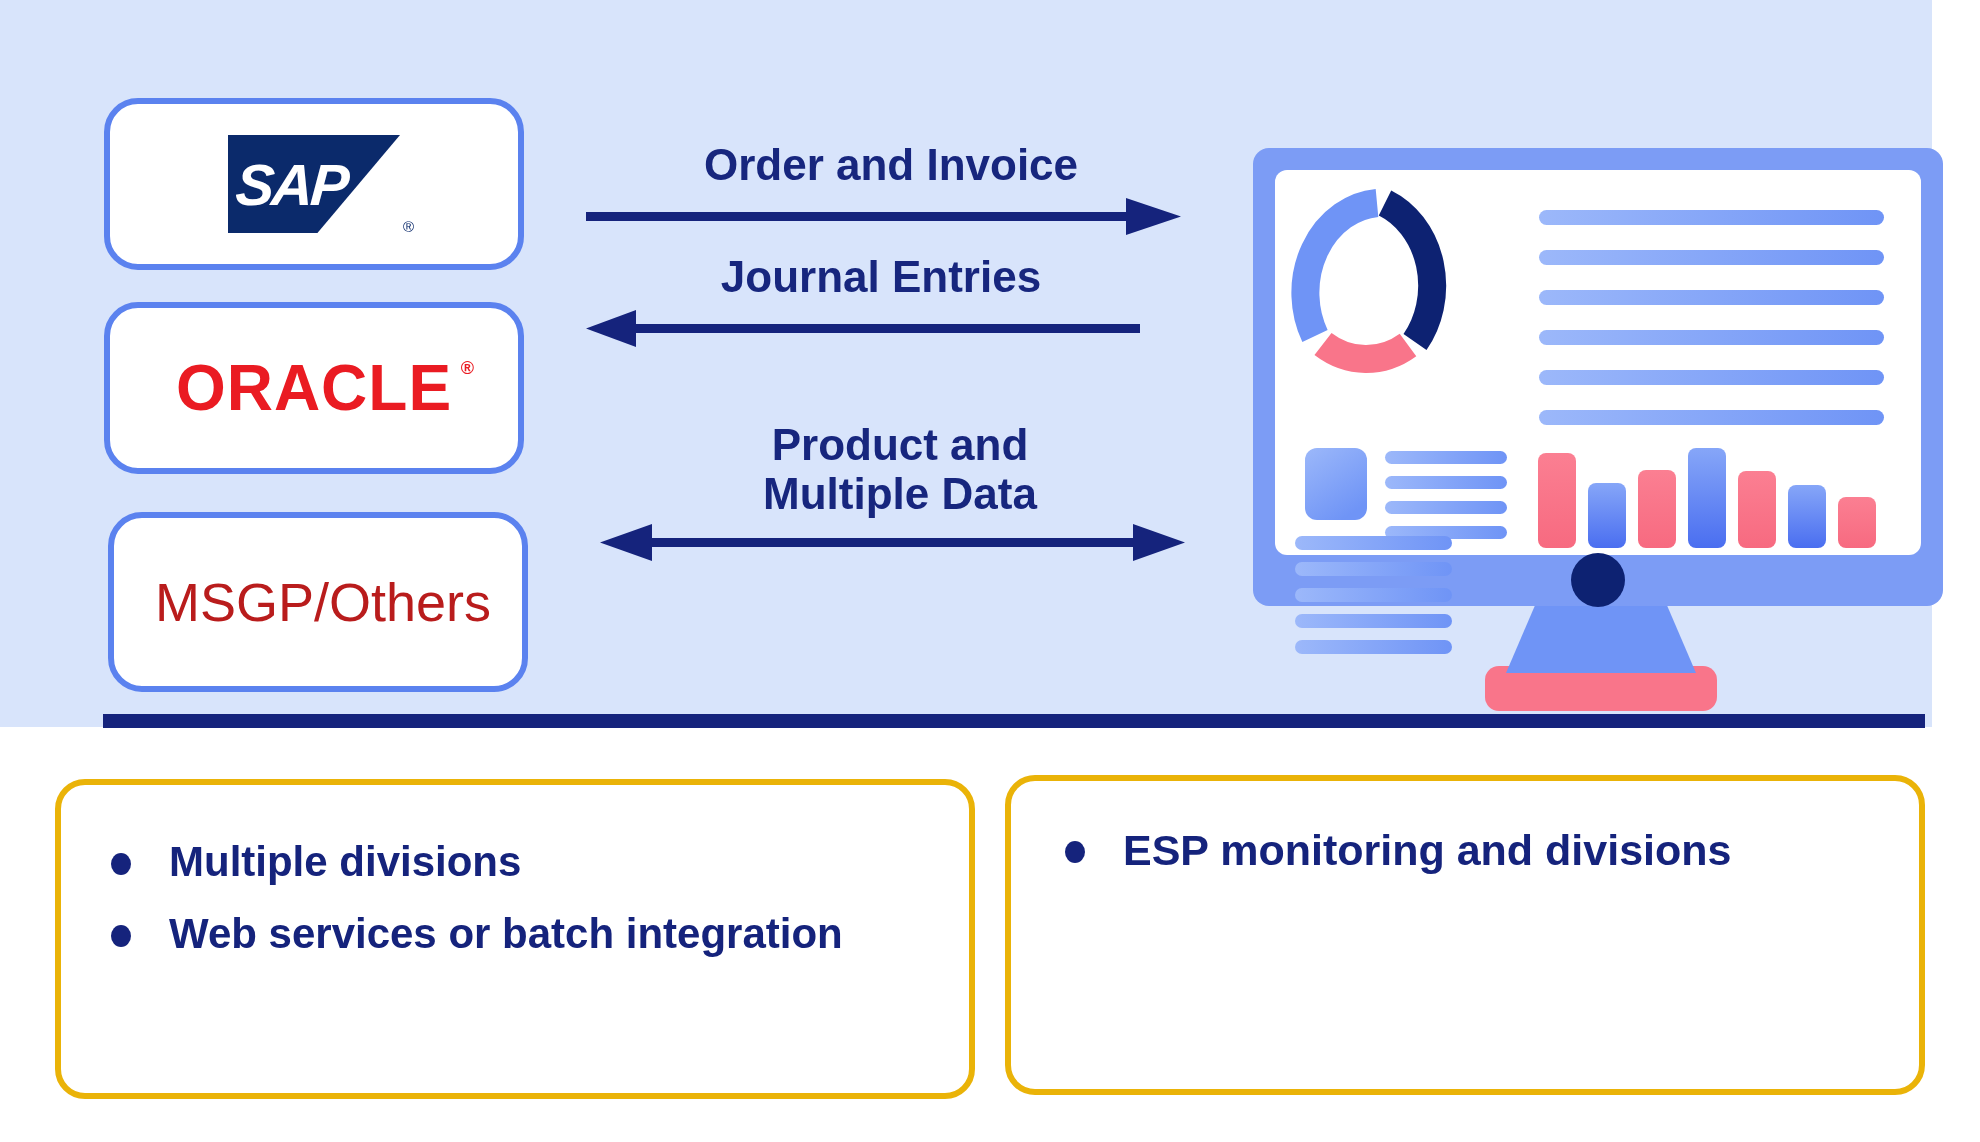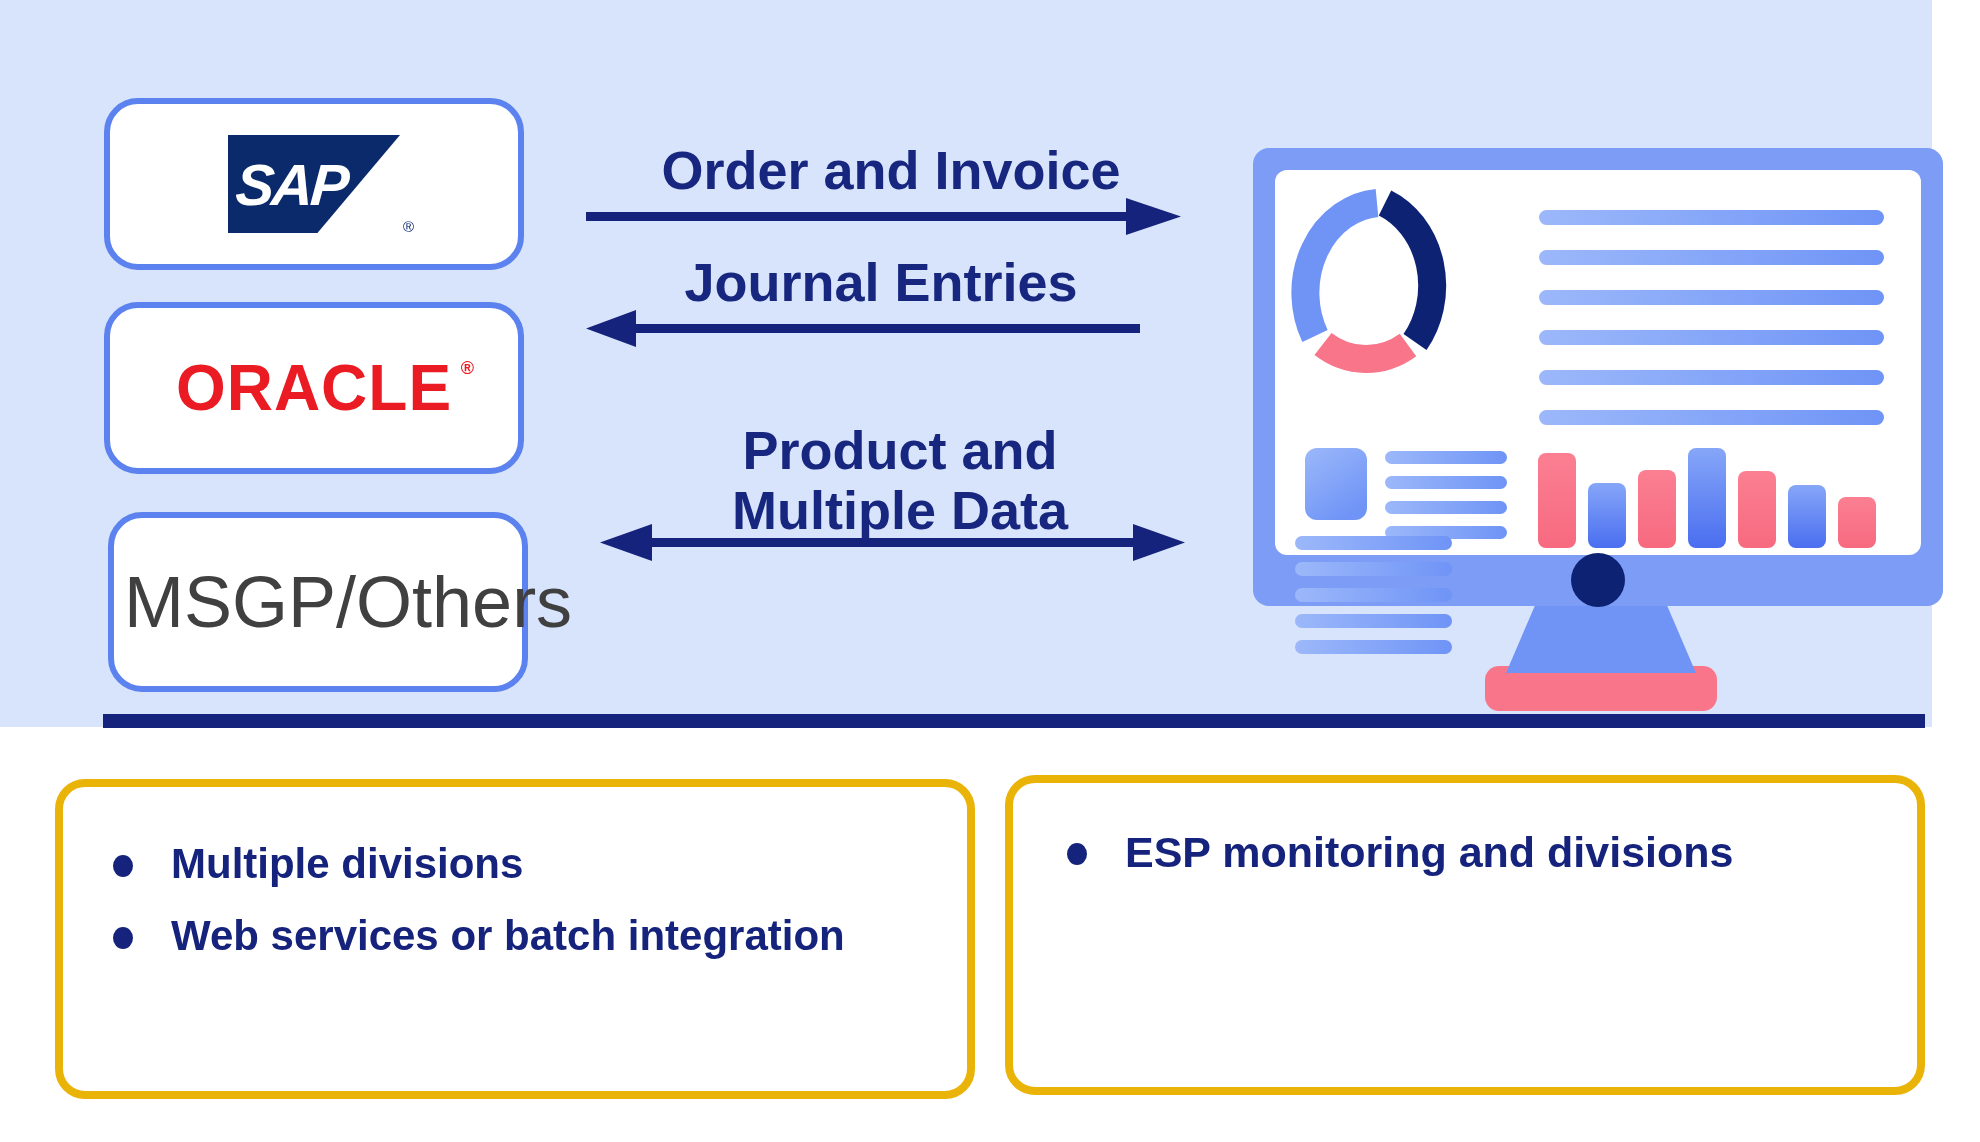--- a/index.html
+++ b/index.html
@@ -95,38 +95,38 @@
     right: -22px;
     top: 2px;
     font-size: 18px;
     color: #ea1b22;
     font-weight: bold;
   }
 
   
   .msgp-text {
     font-family: "Liberation Sans", sans-serif;
-    font-size: 72px;
-    color: #404040;
+    font-size: 54px;
+    color: #b91c1c;
     width: 100%;
     text-align: center;
     padding-left: 10px;
     box-sizing: border-box;
   }
 
   
   .flow {
     position: absolute;
   }
   .flow-label {
     position: absolute;
     font-family: "Liberation Sans", sans-serif;
     font-weight: bold;
     color: #17267e;
-    font-size: 54px;
+    font-size: 44px;
     line-height: 1.12;
     text-align: center;
     width: 100%;
     white-space: pre-line;
   }
 
   #flow-1 { left: 586px; top: 140px;  width: 610px; }
   #flow-2 { left: 586px; top: 252px;  width: 590px; }
   #flow-3 { left: 600px; top: 420px;  width: 600px; }
 
@@ -148,21 +148,21 @@
     top: 714px;
     width: 1822px;
     height: 14px;
     background: #15237c;
   }
 
   
   .bullet-card {
     position: absolute;
     background: #ffffff;
-    border: 8px solid #eab308;
+    border: 6px solid #eab308;
     border-radius: 30px;
     box-sizing: border-box;
   }
   #bullets-left  { left: 55px;   top: 779px; width: 920px;  height: 320px; }
   #bullets-right { left: 1005px; top: 775px; width: 920px;  height: 320px; }
 
   .bullet-list {
     list-style: none;
     margin: 0;
     padding: 0;

